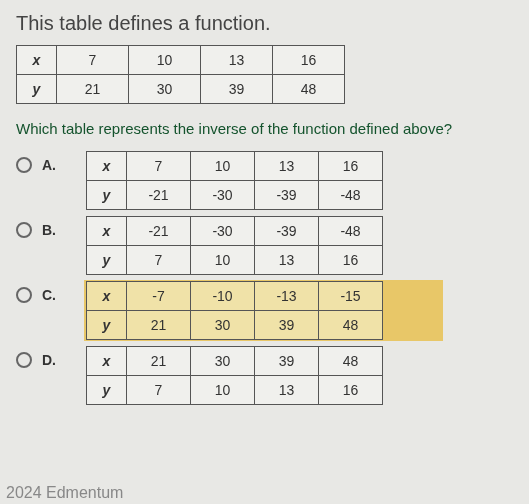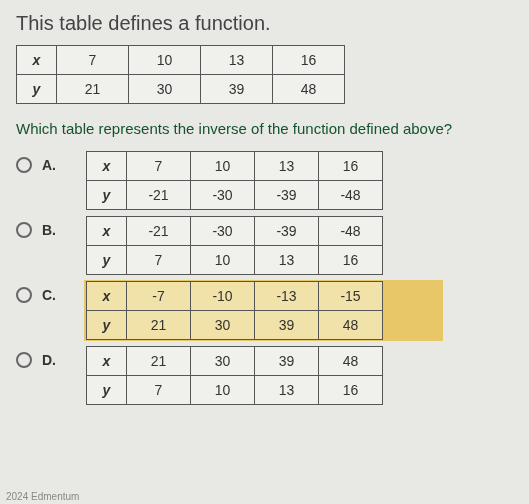--- a/index.html
+++ b/index.html
@@ -92,21 +92,21 @@
       z-index: 1;
       background: #f0e2a8;
     }
     .highlight-wrap td {
       background: #f0e2a8;
     }
     .footer {
       position: absolute;
       bottom: 2px;
       left: 6px;
-      font-size: 10px;
+      font-size: 16px;
       color: #888;
     }
   </style>
 </head>
 <body>
 
 <div class="prompt-text">This table defines a function.</div>
 
 <table class="main-table">
   <tbody>

